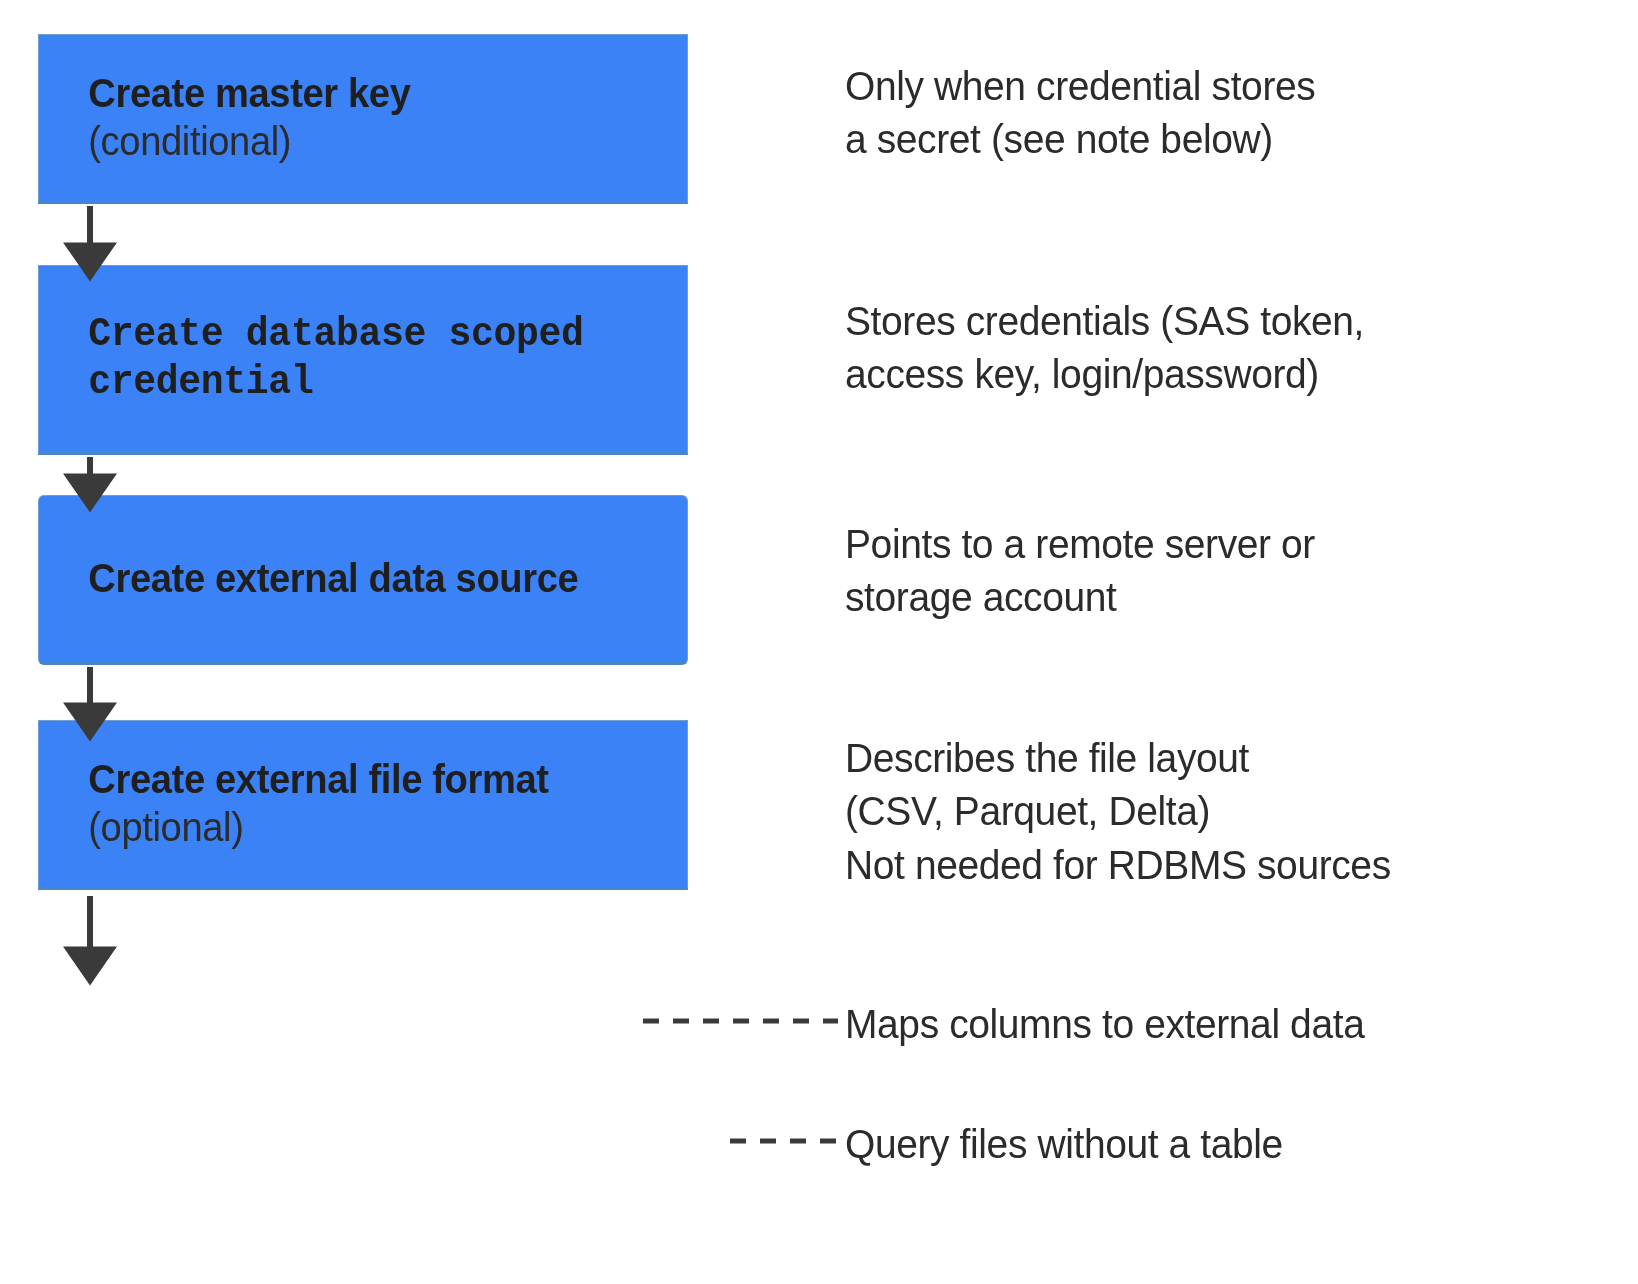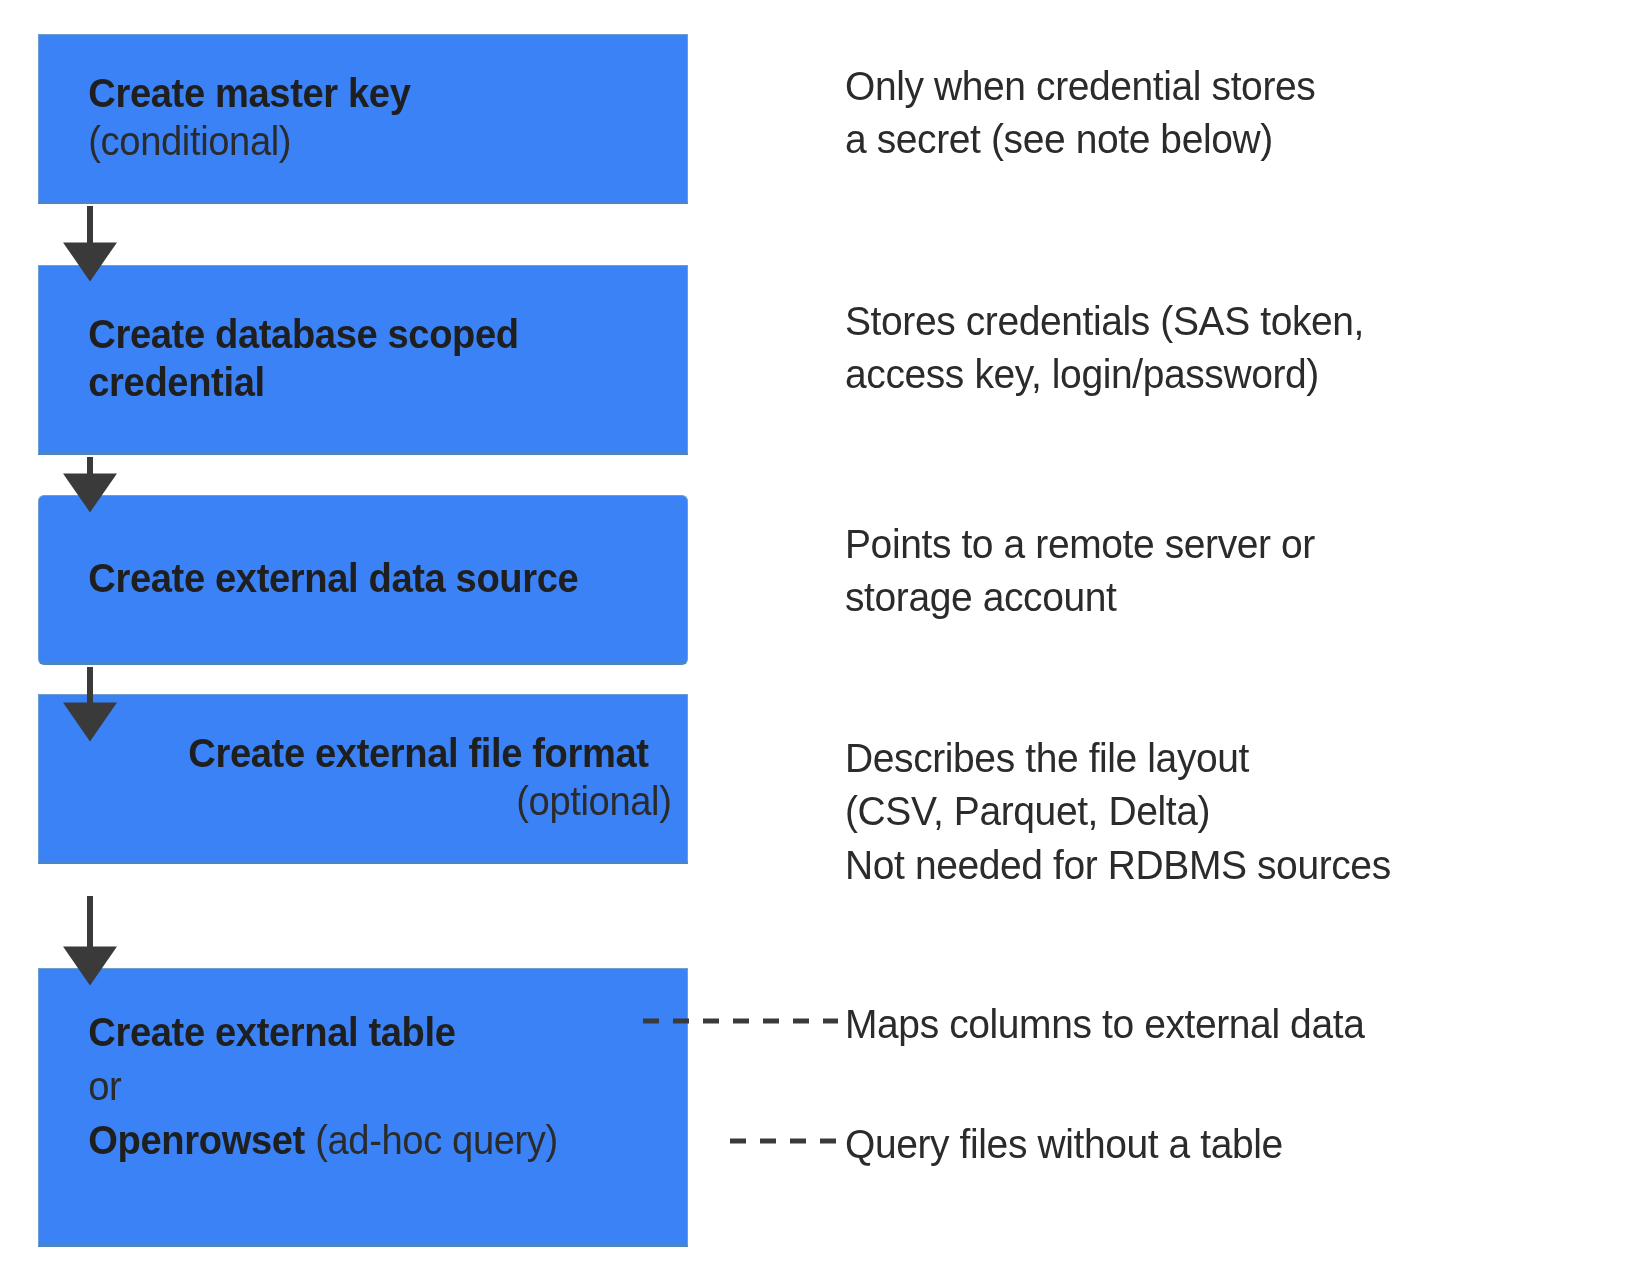--- a/index.html
+++ b/index.html
@@ -101,54 +101,47 @@
 
   <div class="flow-box" id="box1" style="top:34px; height:170px;">
     <div class="box-line strong">Create master key</div>
     <div class="box-line plain">(conditional)</div>
   </div>
   <div class="note" style="top:60px;">
     <div>Only when credential stores</div>
     <div>a secret (see note below)</div>
   </div>
 
-  <div class="flow-box" id="box2" style="top:265px; height:190px;">
+  <div class="flow-box" id="box2" style="top:265px; height:190px;font-family:Liberation Mono, monospace;">
     <div class="box-line strong">Create database scoped</div>
     <div class="box-line strong">credential</div>
   </div>
   <div class="note" style="top:295px;">
     <div>Stores credentials (SAS token,</div>
     <div>access key, login/password)</div>
   </div>
 
   <div class="flow-box" id="box3" style="top:495px; height:170px;border-radius:6px;">
     <div class="box-line strong">Create external data source</div>
   </div>
   <div class="note" style="top:518px;">
     <div>Points to a remote server or</div>
     <div>storage account</div>
   </div>
 
-  <div class="flow-box" id="box4" style="top:694px; height:170px;align-items:flex-end;">
+  <div class="flow-box" id="box4" style="top:720px; height:170px;">
     <div class="box-line strong">Create external file format</div>
     <div class="box-line plain">(optional)</div>
   </div>
   <div class="note" style="top:732px;">
     <div>Describes the file layout</div>
     <div>(CSV, Parquet, Delta)</div>
     <div>Not needed for RDBMS sources</div>
   </div>
 
-  <div class="flow-box" id="box5" style="top:968px; height:279px; justify-content:flex-start; padding-top:28px;">
-    <div class="box-line strong" style="margin-top:12px;">Create external table</div>
-    <div class="box-line plain" style="margin-top:6px;">or</div>
-    <div class="box-line mixed" style="margin-top:6px; font-size:41px;">
-      <span class="b">Openrowset</span><span class="n"> (ad-hoc query)</span>
-    </div>
-  </div>
 
   <div class="note" style="top:998px;">
     <div>Maps columns to external data</div>
   </div>
   <div class="note" style="top:1118px;">
     <div>Query files without a table</div>
   </div>
 
   <svg id="connectors" viewBox="0 0 1638 1284" width="1638" height="1284">
     <defs>

